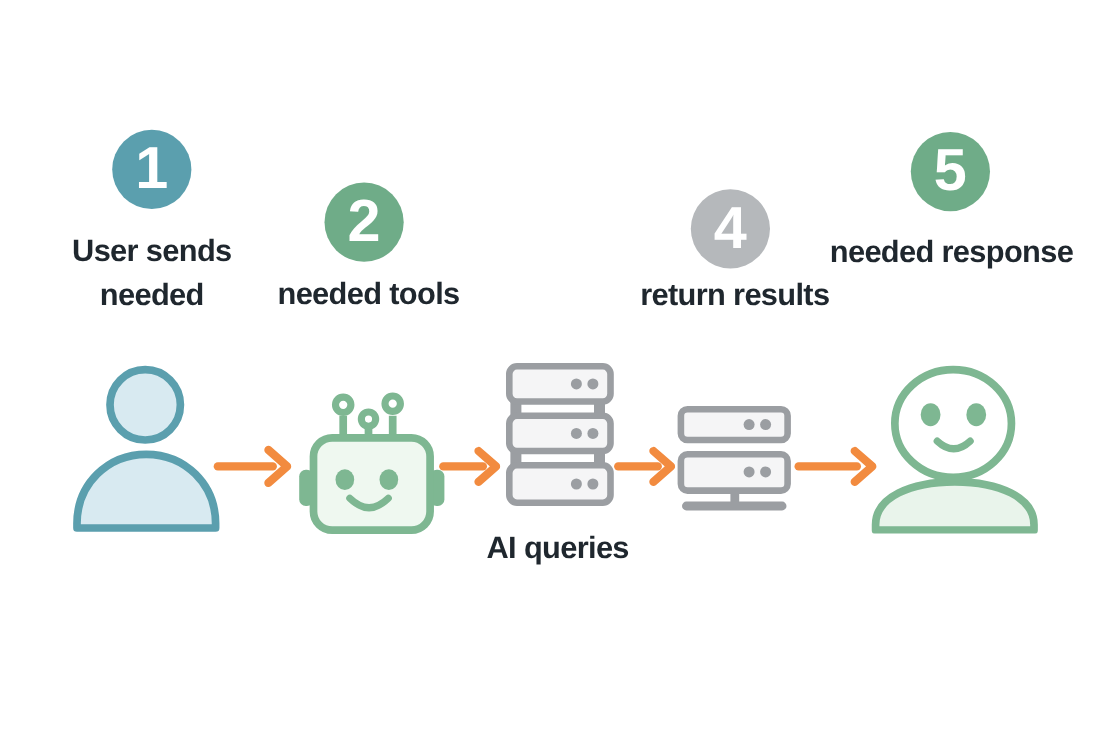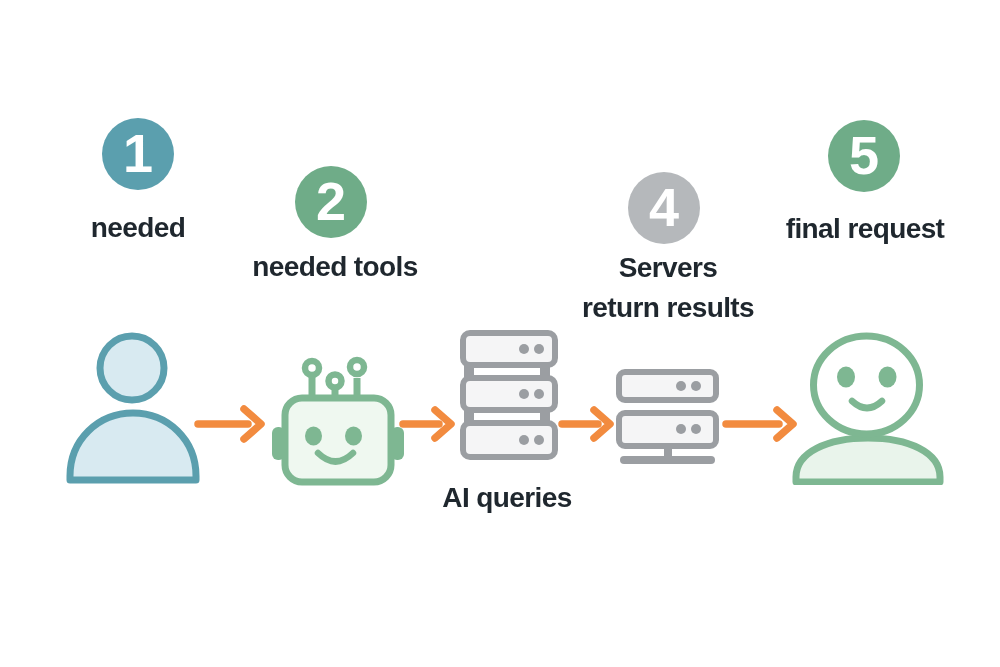--- a/index.html
+++ b/index.html
@@ -51,31 +51,31 @@
     <span class="badge-num">2</span>
   </div>
   <div class="abs badge" style="left: 628px; top: 172px; background-color: rgb(181, 184, 187);">
     <span class="badge-num">4</span>
   </div>
   <div class="abs badge" style="left: 828px; top: 120px; background-color: rgb(111, 172, 136);">
     <span class="badge-num">5</span>
   </div>
 
   <div class="abs step-label" style="left:8px; top:208px;">
+    <div>User sends</div>
     <div>needed</div>
   </div>
   <div class="abs step-label" style="left:205px; top:247px;">
     <div>needed tools</div>
   </div>
   <div class="abs step-label" style="left:538px; top:248px;">
-    <div>Servers</div>
     <div>return results</div>
   </div>
   <div class="abs step-label" style="left:735px; top:209px;">
-    <div>final request</div>
+    <div>needed response</div>
   </div>
 
   <div class="abs caption" style="left:377px; top:478px;">
     <div>AI queries</div>
   </div>
 
   <svg class="abs" style="left:58px; top:328px;" width="150" height="156" viewBox="0 0 150 156">
     <path class="f-tealL st-teal" stroke-width="7" stroke-linejoin="round" d="M12 152 L12 148 C12 112 40 85 75 85 C110 85 138 112 138 148 L138 152 Z"></path>
     <circle class="f-tealL st-teal" stroke-width="7" cx="74" cy="40" r="32"></circle>
   </svg>

